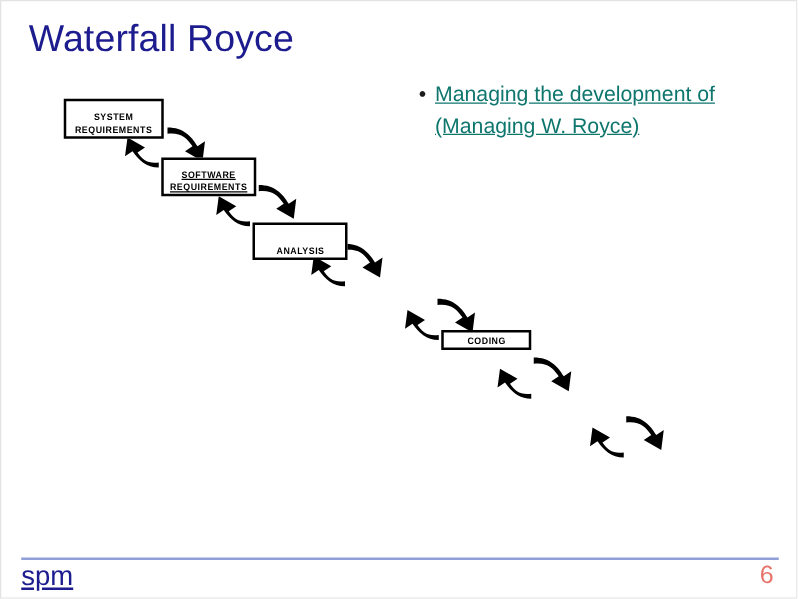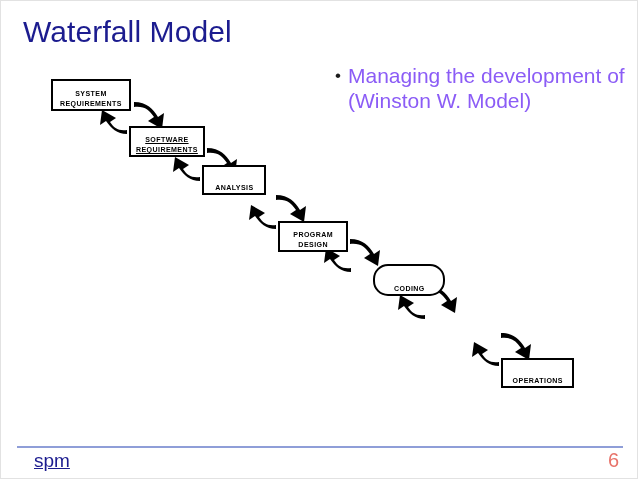--- a/index.html
+++ b/index.html
@@ -47,23 +47,24 @@
   .bullet-dot {
     flex: 0 0 auto;
     width: 13px;
     font-size: 17px;
     line-height: 25px;
     color: #1c1c1c;
     text-align: left;
   }
   .bullet-text {
     flex: 1 1 auto;
-    font-size: 21px;
+    font-size: 17px;
     line-height: 25px;
-    color: #8b5cf6;
+    color: #0f766e;
+    text-decoration: underline;
   }
   .bullet-text div { white-space: nowrap; }
 
   
   #diagram {
     position: absolute;
     left: 0;
     top: 0;
     width: 638px;
     height: 420px;
@@ -100,49 +101,49 @@
   #footer-rule {
     position: absolute;
     left: 16px;
     top: 445px;
     width: 606px;
     height: 2px;
     background: #8f9ed8;
   }
   #footer-brand {
     position: absolute;
-    left: 33px;
+    left: 16px;
     top: 449px;
-    font-size: 19px;
+    font-size: 22px;
     line-height: 22px;
     color: #1c1c8f;
     text-decoration: underline;
   }
   #footer-page {
     position: absolute;
     right: 18px;
     top: 448px;
     font-size: 20px;
     line-height: 22px;
     color: #e8736a;
   }
 </style>
 </head>
 <body>
 
 <div id="slide">
 
-  <div id="slide-title">Waterfall Model</div>
+  <div id="slide-title">Waterfall Royce</div>
 
   <div id="bullet-block">
     <div class="bullet-row">
       <span class="bullet-dot">•</span>
       <span class="bullet-text">
         <div>Managing the development of</div>
-        <div>(Winston W. Model)</div>
+        <div>(Managing W. Royce)</div>
       </span>
     </div>
   </div>
 
   <div id="diagram">
 
     <svg id="arrow-layer" viewBox="0 0 638 420">
       <g fill="#000000">
 
         <g>
@@ -202,45 +203,34 @@
       </div>
     </div>
 
     <div class="wf-box" style="left:128px; top:125px; width:76px; height:31px;text-decoration:underline;">
       <div class="wf-box-label">
         <div>SOFTWARE</div>
         <div>REQUIREMENTS</div>
       </div>
     </div>
 
-    <div class="wf-box" style="left:201px; top:164px; width:64px; height:30px;">
+    <div class="wf-box" style="left:201px; top:177px; width:76px; height:30px;">
       <div class="wf-box-label">
         <div>ANALYSIS</div>
       </div>
     </div>
 
-    <div class="wf-box" style="left:277px; top:220px; width:70px; height:31px;">
-      <div class="wf-box-label">
-        <div>PROGRAM</div>
-        <div>DESIGN</div>
-      </div>
-    </div>
-
-    <div class="wf-box" style="left:372px; top:263px; width:72px; height:32px;border-radius:15px;">
+
+    <div class="wf-box" style="left:352px; top:263px; width:72px; height:16px;">
       <div class="wf-box-label">
         <div>CODING</div>
       </div>
     </div>
 
 
-    <div class="wf-box" style="left:500px; top:357px; width:73px; height:30px;">
-      <div class="wf-box-label">
-        <div>OPERATIONS</div>
-      </div>
-    </div>
 
   </div>
 
   <div id="footer-rule"></div>
   <div id="footer-brand">spm</div>
   <div id="footer-page">6</div>
 
 </div>
 
 </body></html>

